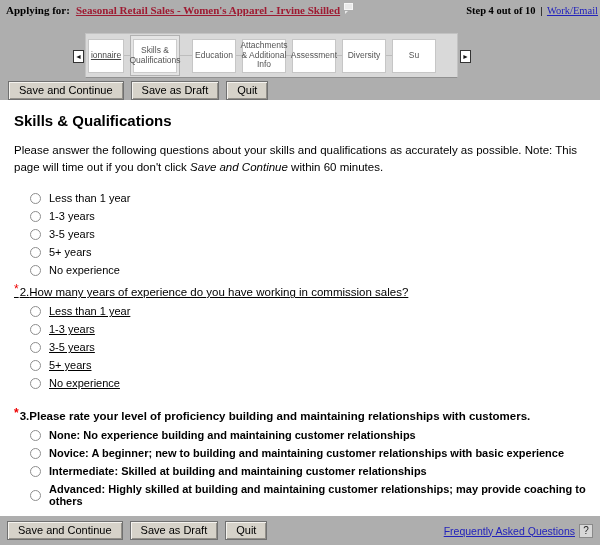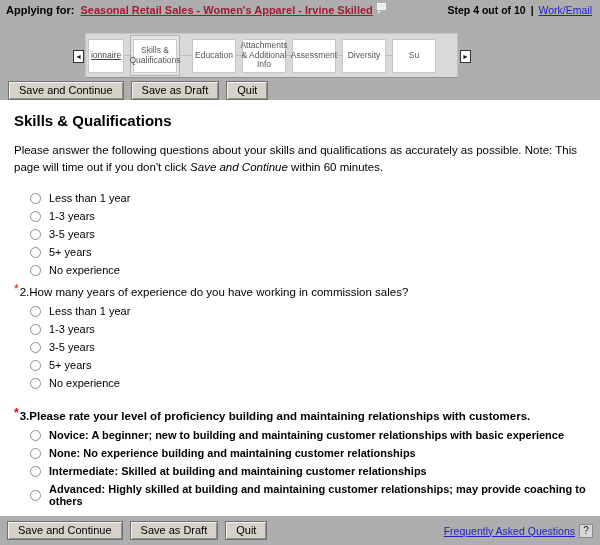--- a/index.html
+++ b/index.html
@@ -3,21 +3,21 @@
 <meta charset="utf-8">
 <style>
   * { box-sizing: border-box; }
   html,body { margin:0; padding:0; }
   body { font-family:"Liberation Sans", sans-serif; background:#fff; }
   .page { width:600px; height:545px; position:relative; background:#fff; overflow:hidden; }
 
   
   .top-region { position:relative; width:600px; height:100px; background:#aeaeae; }
 
-  .app-bar { position:absolute; top:4px; left:6px; right:8px; display:flex; align-items:baseline; font-size:11px; color:#000; }
+  .app-bar { position:absolute; top:4px; left:6px; right:2px; display:flex; align-items:baseline; font-size:11px; color:#000;font-family:Liberation Serif, serif; }
   .applying-label { font-weight:bold; margin-right:6px; }
   .job-link { color:#9e1b32; font-weight:bold; text-decoration:underline; cursor:pointer; }
   .bubble-icon { display:inline-block; width:9px; height:7px; background:#e9e9e9; border:1px solid #f6f6f6; margin-left:4px; position:relative; top:-4px; }
   .bubble-icon:after { content:""; position:absolute; left:0; top:7px; border-left:3px solid #e9e9e9; border-bottom:3px solid transparent; }
   .step-area { margin-left:auto; font-size:10.5px; white-space:nowrap; }
   .step-text { font-weight:bold; }
   .sep { font-weight:bold; margin:0 2px; }
   .print-link { color:#2222bb; text-decoration:underline; cursor:pointer; }
 
   
@@ -149,21 +149,21 @@
             <span class="radio"></span>
             <span class="opt-label">5+ years</span>
           </label>
         <label class="opt">
             <span class="radio"></span>
             <span class="opt-label">No experience</span>
           </label>
       </div>
     </div>
 
-    <div class="question" style="margin-top:4px;">
+    <div class="question" style="margin-top:4px;text-decoration:underline;">
       <div class="q-line">
         <span class="req">*</span><span>2.</span><span>How many years of experience do you have working in commission sales?</span>
       </div>
       <div class="opts">
         <label class="opt">
             <span class="radio"></span>
             <span class="opt-label">Less than 1 year</span>
           </label>
         <label class="opt">
             <span class="radio"></span>
@@ -184,25 +184,25 @@
       </div>
     </div>
 
     <div class="question" style="margin-top:20px;font-weight:bold;">
       <div class="q-line">
         <span class="req">*</span><span>3.</span><span>Please rate your level of proficiency building and maintaining relationships with customers.</span>
       </div>
       <div class="opts">
         <label class="opt">
             <span class="radio"></span>
+            <span class="opt-label">None: No experience building and maintaining customer relationships</span>
+          </label>
+        <label class="opt">
+            <span class="radio"></span>
             <span class="opt-label">Novice: A beginner; new to building and maintaining customer relationships with basic experience</span>
-          </label>
-        <label class="opt">
-            <span class="radio"></span>
-            <span class="opt-label">None: No experience building and maintaining customer relationships</span>
           </label>
         <label class="opt">
             <span class="radio"></span>
             <span class="opt-label">Intermediate: Skilled at building and maintaining customer relationships</span>
           </label>
         <label class="opt">
             <span class="radio"></span>
             <span class="opt-label">Advanced: Highly skilled at building and maintaining customer relationships; may provide coaching to others</span>
           </label>
       </div>

